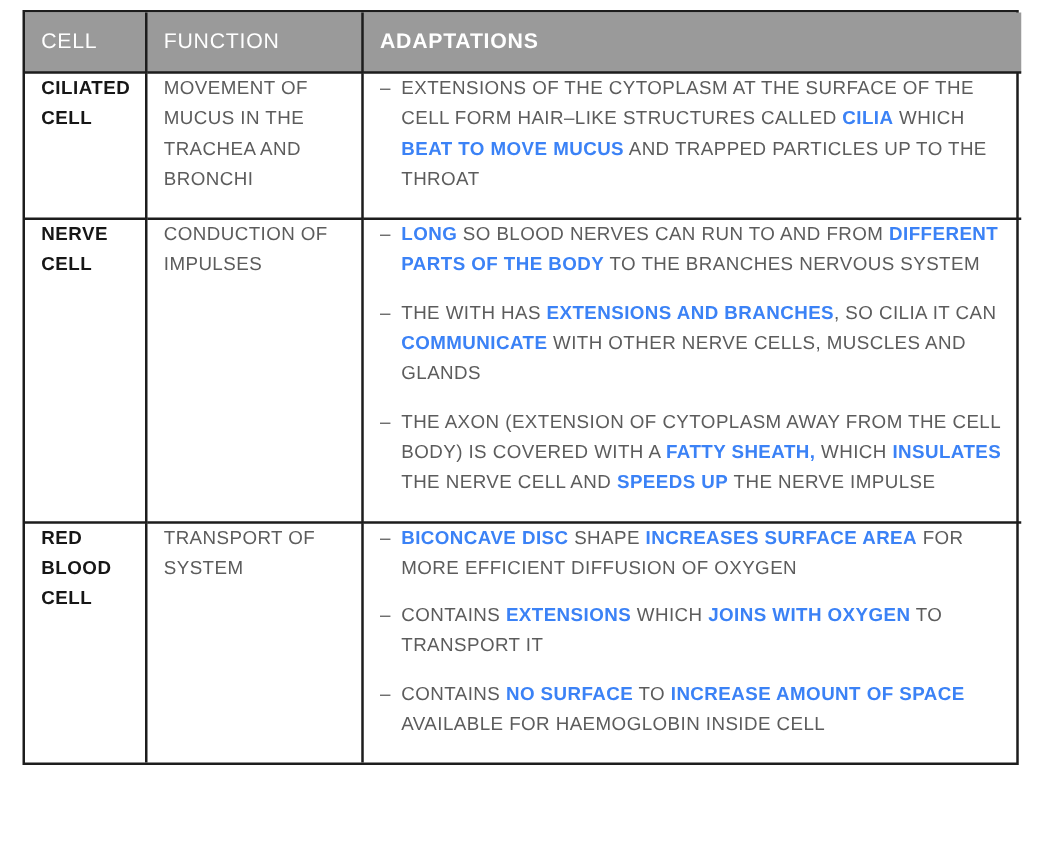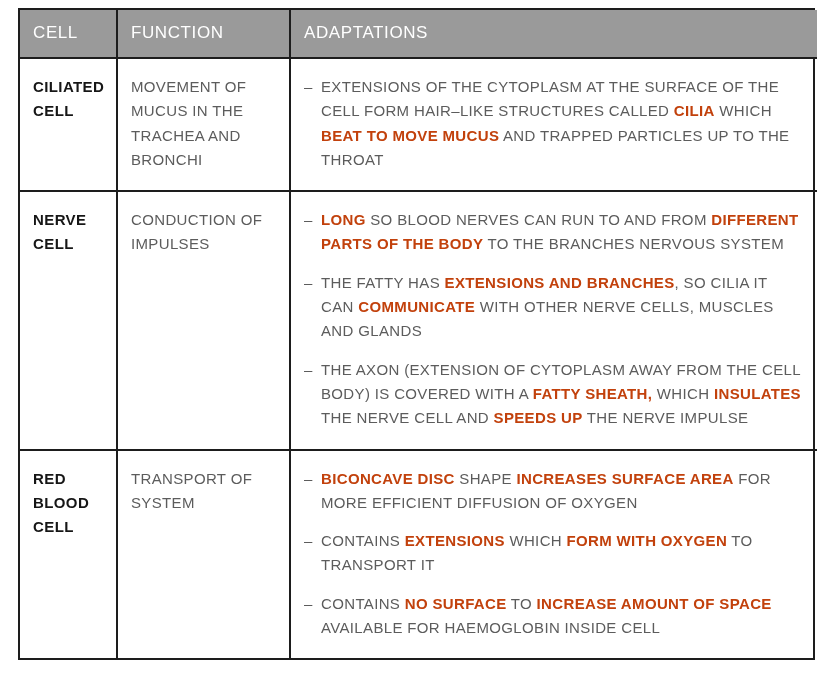--- a/index.html
+++ b/index.html
@@ -41,28 +41,28 @@
     text-align: left;
     font-weight: normal;
     font-size: 17px;
     letter-spacing: 0.6px;
     padding: 13px 0 14px 13px;
     border-right: 2px solid #1d1d1d;
     border-bottom: 2px solid #1d1d1d;
     vertical-align: middle;
     white-space: nowrap;
   }
-  thead th.last { border-right: none; }
+  thead th.last { border-right: none; font-weight: bold; }
 
   
   tbody td {
     vertical-align: top;
     border-right: 2px solid #1d1d1d;
     border-bottom: 2px solid #1d1d1d;
-    padding: 16px 10px 18px 13px;
+    padding: 0 10px 18px 13px;
     font-size: 15px;
     line-height: 1.62;
     color: #5c5c5c;
     letter-spacing: 0.35px;
     border-radius: 28px;
   }
   tbody tr:last-child td { border-bottom: none; }
   tbody td.last { border-right: none; padding-right: 14px; }
 
   td.cell-name {
@@ -86,21 +86,21 @@
     margin: 0 0 14px 0;
   }
   ul.adapt-list li:last-child { margin-bottom: 0; }
   ul.adapt-list li .dash {
     position: absolute;
     left: 0;
     top: 0;
     color: #5c5c5c;
   }
   ul.adapt-list b {
-    color: #c2410c;
+    color: #3b82f6;
     font-weight: bold;
   }
 </style>
 </head>
 <body>
 
 <div class="table-wrap">
   <table class="cell-table">
     <colgroup>
       <col class="col-cell">
@@ -137,38 +137,38 @@
             <span class="line">NERVE</span>
             <span class="line">CELL</span>
           </td>
           <td class="cell-function">
             <span class="line">CONDUCTION OF</span>
             <span class="line">IMPULSES</span>
           </td>
           <td class="last">
             <ul class="adapt-list">
               <li><span class="dash">–</span><b>LONG</b><span> SO BLOOD NERVES CAN RUN TO AND FROM </span><b>DIFFERENT PARTS OF THE BODY</b><span> TO THE BRANCHES NERVOUS SYSTEM</span></li>
-              <li><span class="dash">–</span><span>THE FATTY HAS </span><b>EXTENSIONS AND BRANCHES</b><span>, SO CILIA IT CAN </span><b>COMMUNICATE</b><span> WITH OTHER NERVE CELLS, MUSCLES AND GLANDS</span></li>
+              <li><span class="dash">–</span><span>THE WITH HAS </span><b>EXTENSIONS AND BRANCHES</b><span>, SO CILIA IT CAN </span><b>COMMUNICATE</b><span> WITH OTHER NERVE CELLS, MUSCLES AND GLANDS</span></li>
               <li><span class="dash">–</span><span>THE AXON (EXTENSION OF CYTOPLASM AWAY FROM THE CELL BODY) IS COVERED WITH A </span><b>FATTY SHEATH,</b><span> WHICH </span><b>INSULATES</b><span>  THE NERVE CELL AND </span><b>SPEEDS UP</b><span> THE NERVE IMPULSE</span></li>
             </ul>
           </td>
         </tr>
         <tr>
           <td class="cell-name">
             <span class="line">RED</span>
             <span class="line">BLOOD</span>
             <span class="line">CELL</span>
           </td>
           <td class="cell-function">
             <span class="line">TRANSPORT OF</span>
             <span class="line">SYSTEM</span>
           </td>
           <td class="last">
             <ul class="adapt-list">
               <li><span class="dash">–</span><b>BICONCAVE DISC</b><span> SHAPE </span><b>INCREASES SURFACE AREA</b><span> FOR MORE EFFICIENT DIFFUSION OF OXYGEN</span></li>
-              <li><span class="dash">–</span><span>CONTAINS </span><b>EXTENSIONS</b><span> WHICH </span><b>FORM WITH OXYGEN</b><span> TO TRANSPORT IT</span></li>
+              <li><span class="dash">–</span><span>CONTAINS </span><b>EXTENSIONS</b><span> WHICH </span><b>JOINS WITH OXYGEN</b><span> TO TRANSPORT IT</span></li>
               <li><span class="dash">–</span><span>CONTAINS </span><b>NO SURFACE</b><span> TO </span><b>INCREASE AMOUNT OF SPACE</b><span> AVAILABLE FOR HAEMOGLOBIN INSIDE CELL</span></li>
             </ul>
           </td>
         </tr>
       </tbody>
   </table>
 </div>
 
 </body></html>

